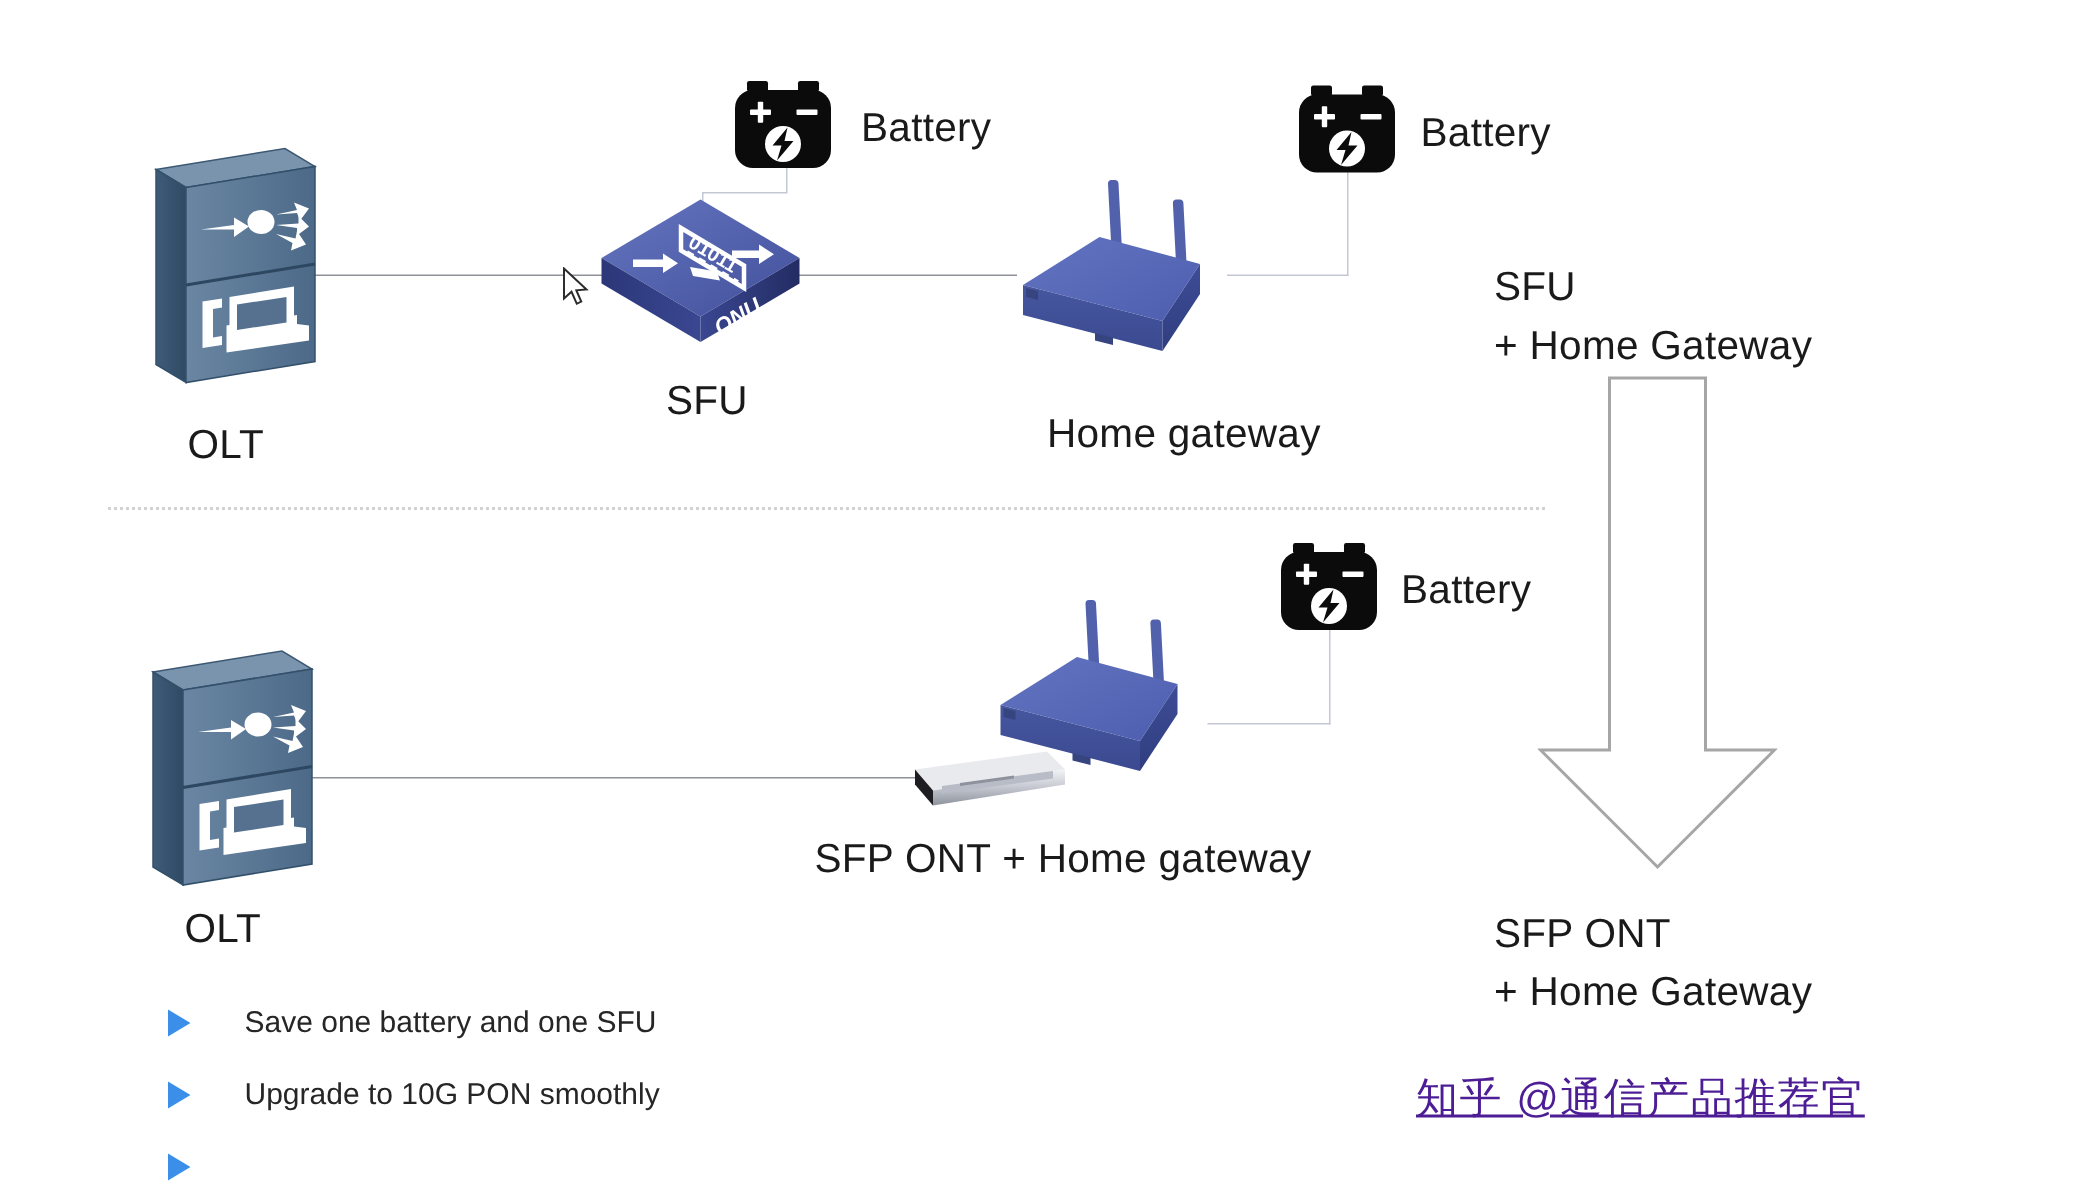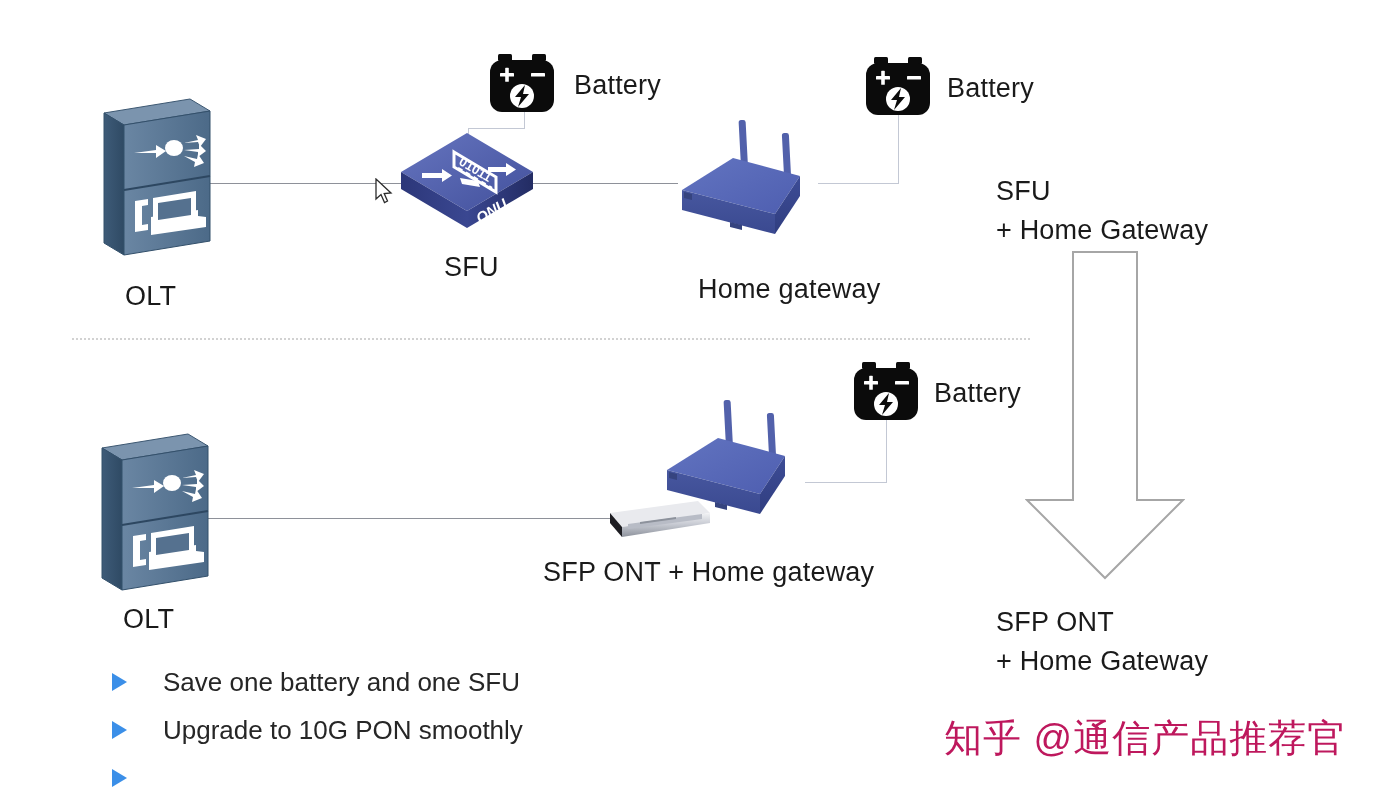--- a/index.html
+++ b/index.html
@@ -74,31 +74,32 @@
   }
   .bullet-mark {
     width: 0; height: 0;
     border-left: 15px solid #3b8fe8;
     border-top: 9px solid transparent;
     border-bottom: 9px solid transparent;
     margin-right: 36px;
     flex: none;
   }
   .bullet-text {
-    font-size: 26px;
+    font-size: 20px;
     color: #262626;
     white-space: nowrap;
   }
 
   
   .watermark {
-    font-size: 38px;
-    color: #be185d;
+    font-size: 28px;
+    color: #4c1d95;
     white-space: nowrap;
     letter-spacing: 1px;
+    text-decoration: underline;
   }
 
   
   .cursor { width: 20px; height: 28px; }
   .cursor svg { display:block; width:100%; height:100%; }
 </style>
 </head>
 <body>
 
 <div id="canvas">

